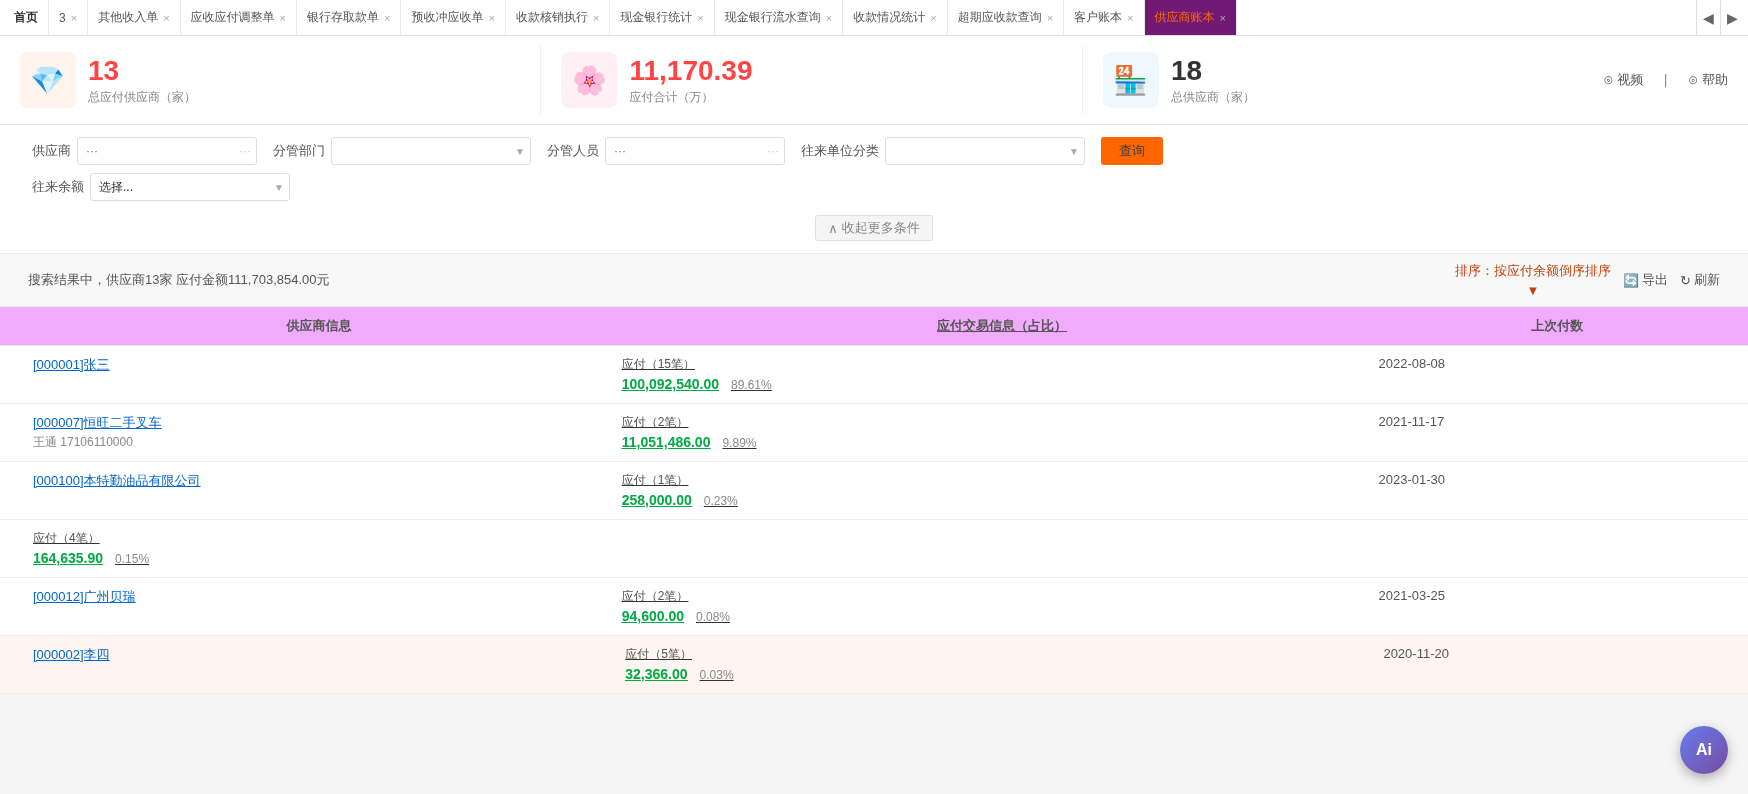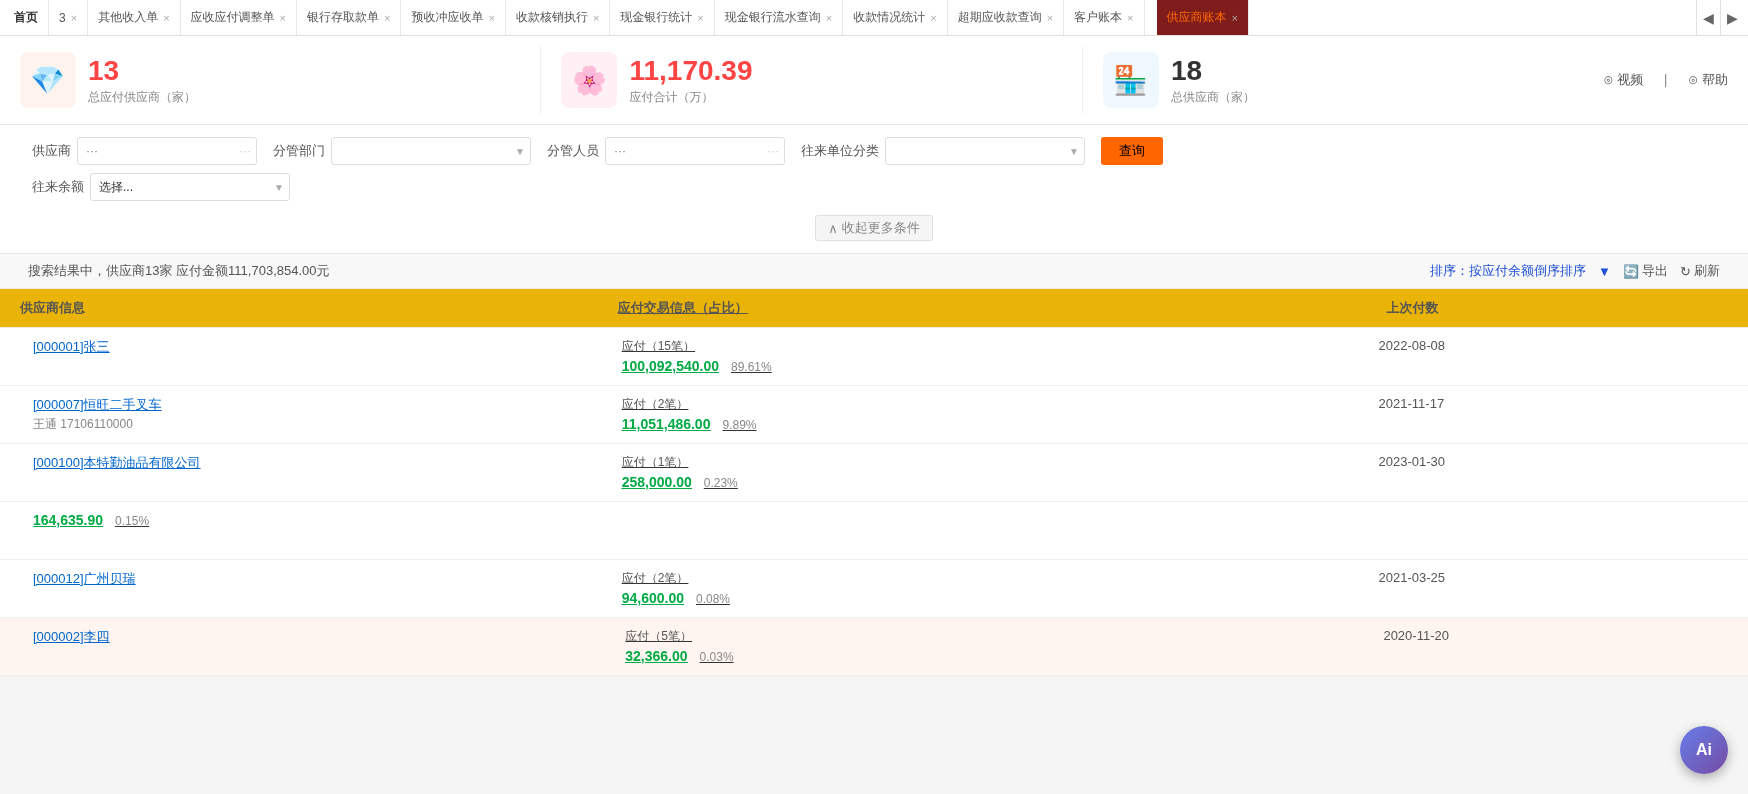--- a/index.html
+++ b/index.html
@@ -25,22 +25,21 @@
       color: #555;
       border-right: 1px solid #e8e8e8;
       font-size: 12px;
     }
     .nav-tab.home {
       color: #333;
       font-weight: bold;
     }
     .nav-tab.active {
       color: #ff6600;
-      background: #7f1d1d;
-      margin-left: 12px;
+      background: #701a75;
     }
     .nav-tab .close-btn {
       margin-left: 5px;
       color: #aaa;
       font-size: 11px;
       cursor: pointer;
     }
     .nav-arrow {
       display: flex;
       align-items: center;
@@ -160,21 +159,21 @@
     }
     .filter-wrapper .chevron {
       position: absolute;
       right: 6px;
       color: #aaa;
       font-size: 10px;
       pointer-events: none;
     }
     .btn-query {
       background: #ff6600;
-      color: #000000;
+      color: #404040;
       border: none;
       border-radius: 3px;
       padding: 5px 18px;
       height: 28px;
       font-size: 13px;
       cursor: pointer;
       white-space: nowrap;
     }
     .collapse-bar {
       text-align: center;
@@ -205,48 +204,50 @@
       color: #555;
     }
     .results-right {
       display: flex;
       align-items: center;
       gap: 12px;
       font-size: 12px;
       color: #555;
     }
     .sort-select {
-      color: #1d4ed8;
-      font-size: 12px;
-      cursor: pointer;
-      display: flex;
-      align-items: center;
-      gap: 12px;
+      color: #c2410c;
+      font-size: 12px;
+      cursor: pointer;
+      display: flex;
+      align-items: center;
+      gap: 3px;
+      flex-direction: column;
     }
     .action-btn {
       display: flex;
       align-items: center;
       gap: 3px;
       color: #555;
       cursor: pointer;
     }
 
     
     .data-table {
       background: #fff;
       width: 100%;
     }
     .table-header {
       display: flex;
       padding: 10px 20px;
-      background: #eab308;
+      background: #f0abfc;
       border-bottom: 1px solid #e8e8e8;
       font-weight: bold;
       color: #555;
       font-size: 13px;
+      text-align: center;
     }
     .col-supplier { width: 35%; }
     .col-transaction { width: 45%; text-decoration: underline; }
     .col-lastpay { width: 20%; }
 
     .table-row {
       display: flex;
       padding: 10px 33px;
       border-bottom: 1px solid #f0f0f0;
       align-items: flex-start;
@@ -485,20 +486,21 @@
           <div class="trans-count">应付（1笔）</div>
           <div style="display: flex; align-items: baseline;">
             <span class="trans-amount">258,000.00</span>
             <span class="trans-percent">0.23%</span>
           </div>
         </div>
         <div class="col-lastpay"><span class="last-pay-date">2023-01-30</span></div>
       </div>
       <div class="table-row">
         <div class="col-transaction">
+          <div class="trans-count">应付（4笔）</div>
           <div style="display: flex; align-items: baseline;">
             <span class="trans-amount">164,635.90</span>
             <span class="trans-percent">0.15%</span>
           </div>
         </div>
         <div class="col-lastpay"><span class="last-pay-date"></span></div>
       </div>
       <div class="table-row">
         <div class="col-supplier"><a class="supplier-link">[000012]广州贝瑞</a></div>
         <div class="col-transaction">

